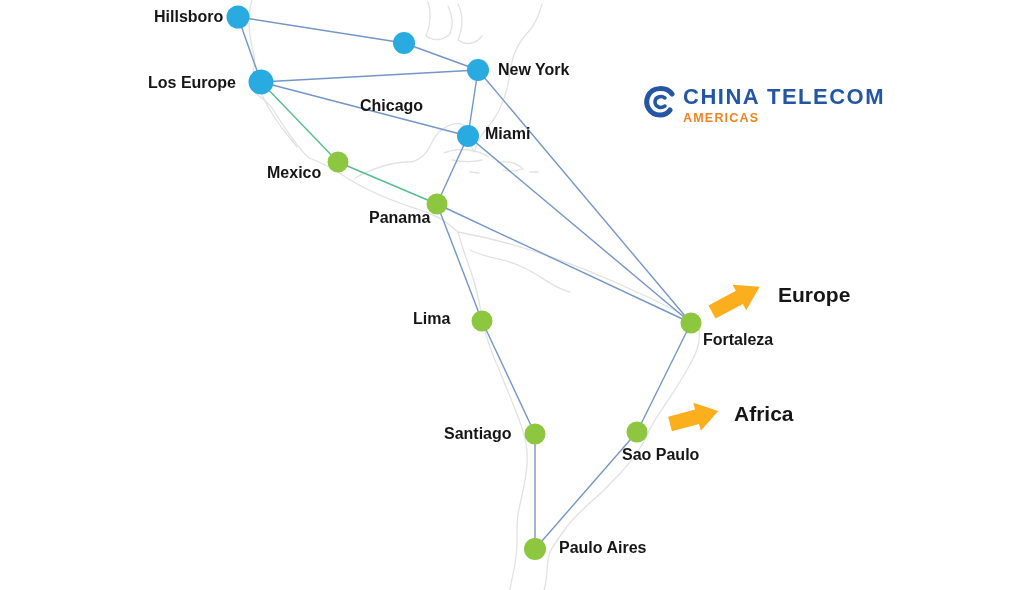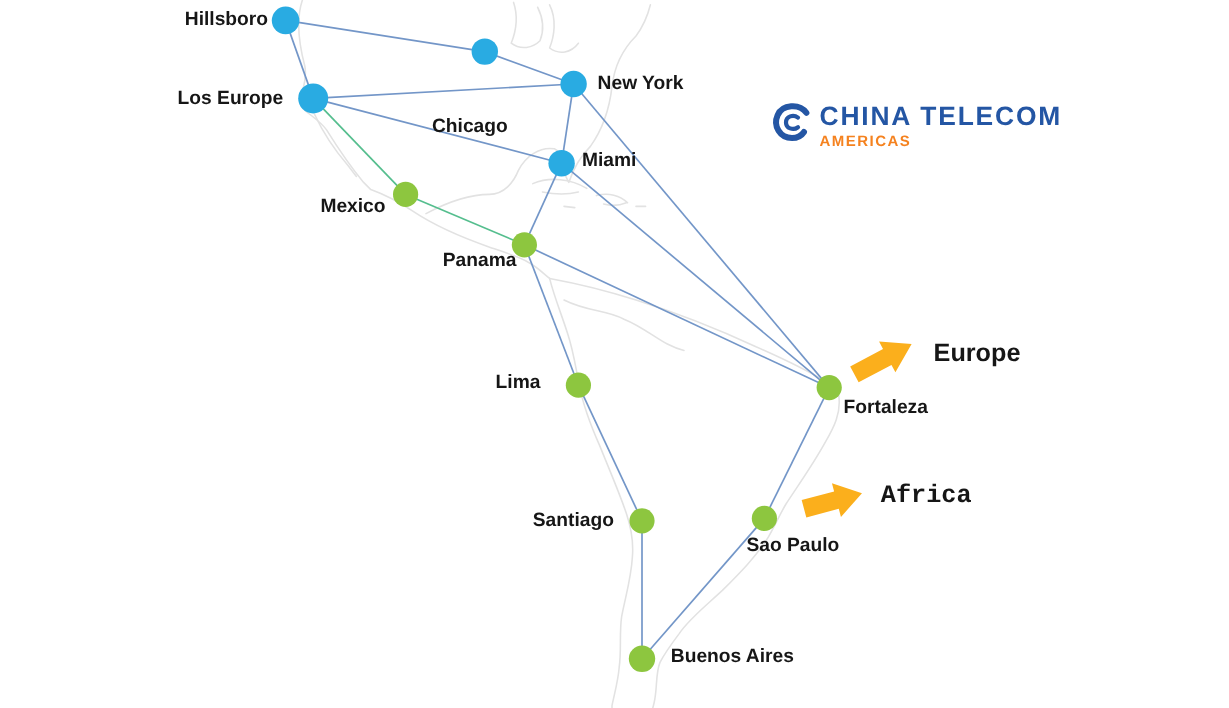--- a/index.html
+++ b/index.html
@@ -121,24 +121,24 @@
   <div class="city-label" style="left:360px;top:54px;margin-top:44px;">Chicago</div>
   <div class="city-label" style="left:148px;top:75px;">Los Europe</div>
   <div class="city-label" style="left:498px;top:62px;">New York</div>
   <div class="city-label" style="left:485px;top:126px;">Miami</div>
   <div class="city-label" style="left:267px;top:165px;">Mexico</div>
   <div class="city-label" style="left:369px;top:210px;">Panama</div>
   <div class="city-label" style="left:413px;top:311px;">Lima</div>
   <div class="city-label" style="left:703px;top:332px;">Fortaleza</div>
   <div class="city-label" style="left:444px;top:426px;">Santiago</div>
   <div class="city-label" style="left:622px;top:447px;">Sao Paulo</div>
-  <div class="city-label" style="left:559px;top:540px;">Buenos Aires</div>
+  <div class="city-label" style="left:559px;top:540px;">Paulo Aires</div>
 
   <div class="dest-label" style="left:778px;top:284px;">Europe</div>
-  <div class="dest-label" style="left:734px;top:403px;font-family:Liberation Mono, monospace;">Africa</div>
+  <div class="dest-label" style="left:734px;top:403px;">Africa</div>
 
   <div class="logo">
     <svg width="36" height="40" viewBox="0 0 36 40">
       <path d="M31,10 C25,2 11,3 7,12 C3,21 9,31 19,31 C23,31 27,29 29,26" stroke="#2456A4" stroke-width="5" fill="none" stroke-linecap="round"></path>
       <path d="M24,14 C20,11 14,13 14,18 C14,23 20,25 24,22" stroke="#2456A4" stroke-width="3.5" fill="none" stroke-linecap="round"></path>
     </svg>
     <div class="logo-text">
       <span class="logo-brand">CHINA TELECOM</span>
       <span class="logo-sub">AMERICAS</span>
     </div>

